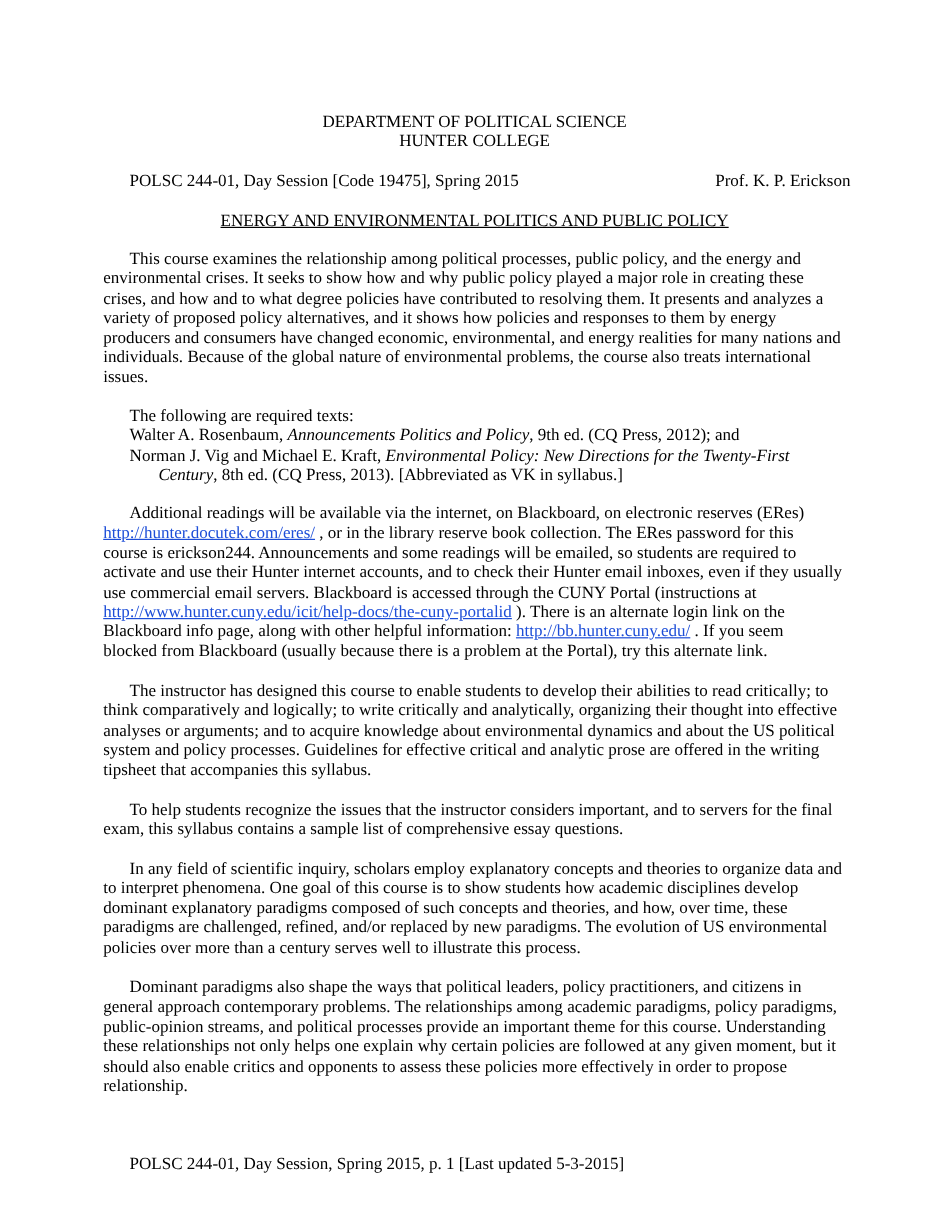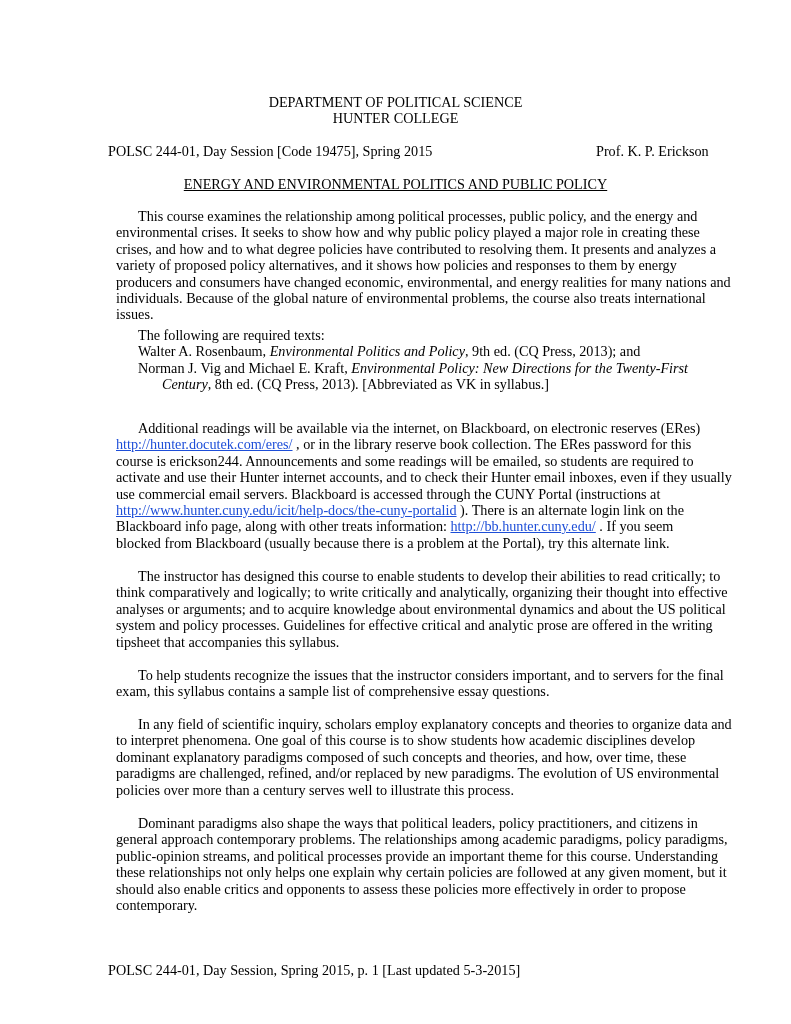--- a/index.html
+++ b/index.html
@@ -4,21 +4,21 @@
 <style>
   html, body { margin: 0; padding: 0; background: #ffffff; }
   body {
     width: 791px; height: 1024px; position: relative; overflow: hidden;
     font-family: "Liberation Serif", "DejaVu Serif", serif;
     color: #000000; font-size: 14.2px; line-height: 16.4px;
   }
   .page { position: absolute; left: 0; top: 0; width: 791px; height: 904px; }
   .hdr { position: absolute; left: 0; width: 791px; text-align: center; }
   .line { position: absolute; white-space: nowrap; margin-left: 22px; }
-  .para { position: absolute; left: 86px; width: 620px; text-align: left; margin-left: 30px; }
+  .para { position: absolute; left: 86px; width: 620px; text-align: left; }
   .para .indent { padding-left: 22px; }
   a.link { color: #1d4ed8; text-decoration: underline; }
   .title-u { text-decoration: underline; }
   i { font-style: italic; }
 </style>
 </head>
 <body>
 
 <div class="page">
 
@@ -35,35 +35,35 @@
   <div class="para" style="top:208px;">
     <div class="indent">This course examines the relationship among political processes, public policy, and the energy and</div>
     <div>environmental crises.  It seeks to show how and why public policy played a major role in creating these</div>
     <div>crises, and how and to what degree policies have contributed to resolving them.  It presents and analyzes a</div>
     <div>variety of proposed policy alternatives, and it shows how policies and responses to them by energy</div>
     <div>producers and consumers have changed economic, environmental, and energy realities for many nations and</div>
     <div>individuals.  Because of the global nature of environmental problems, the course also treats international</div>
     <div>issues.</div>
   </div>
 
-  <div class="para" style="left:108px; width:600px; top:327px;">
+  <div class="para" style="left:108px; width:600px; top:339px;">
     <div>The following are required texts:</div>
-    <div><span>Walter A. Rosenbaum, </span><i>Environmental Politics and Policy</i><span>, 9th ed. (CQ Press, 2013); and</span></div>
+    <div><span>Walter A. Rosenbaum, </span><i>Announcements Politics and Policy</i><span>, 9th ed. (CQ Press, 2012); and</span></div>
     <div><span>Norman J. Vig and Michael E. Kraft, </span><i>Environmental Policy: New Directions for the Twenty-First</i></div>
     <div style="padding-left:24px;"><i>Century</i><span>, 8th ed. (CQ Press, 2013).  [Abbreviated as VK in syllabus.]</span></div>
   </div>
 
   <div class="para" style="top:420px;">
     <div class="indent">Additional readings will be available via the internet, on Blackboard, on electronic reserves (ERes)</div>
     <div><a class="link" href="#">http://hunter.docutek.com/eres/</a><span> , or in the library reserve book collection.  The ERes password for this</span></div>
     <div>course is erickson244.  Announcements and some readings will be emailed, so students are required to</div>
     <div>activate and use their Hunter internet accounts, and to check their Hunter email inboxes, even if they usually</div>
     <div>use commercial email servers.  Blackboard is accessed through the CUNY Portal (instructions at</div>
     <div><a class="link" href="#">http://www.hunter.cuny.edu/icit/help-docs/the-cuny-portalid</a><span>  ).  There is an alternate login link on the</span></div>
-    <div><span>Blackboard info page, along with other treats information:  </span><a class="link" href="#">http://bb.hunter.cuny.edu/</a><span> .  If you seem</span></div>
+    <div><span>Blackboard info page, along with other helpful information:  </span><a class="link" href="#">http://bb.hunter.cuny.edu/</a><span> .  If you seem</span></div>
     <div>blocked from Blackboard (usually because there is a problem at the Portal), try this alternate link.</div>
   </div>
 
   <div class="para" style="top:568px;">
     <div class="indent">The instructor has designed this course to enable students to develop their abilities to read critically; to</div>
     <div>think comparatively and logically; to write critically and analytically, organizing their thought into effective</div>
     <div>analyses or arguments; and to acquire knowledge about environmental dynamics and about the US political</div>
     <div>system and policy processes.  Guidelines for effective critical and analytic prose are offered in the writing</div>
     <div>tipsheet that accompanies this syllabus.</div>
   </div>
@@ -80,18 +80,18 @@
     <div>paradigms are challenged, refined, and/or replaced by new paradigms.  The evolution of US environmental</div>
     <div>policies over more than a century serves well to illustrate this process.</div>
   </div>
 
   <div class="para" style="top:815px;">
     <div class="indent">Dominant paradigms also shape the ways that political leaders, policy practitioners, and citizens in</div>
     <div>general approach contemporary problems.  The relationships among academic paradigms, policy paradigms,</div>
     <div>public-opinion streams, and political processes provide an important theme for this course.  Understanding</div>
     <div>these relationships not only helps one explain why certain policies are followed at any given moment, but it</div>
     <div>should also enable critics and opponents to assess these policies more effectively in order to propose</div>
-    <div>contemporary.</div>
+    <div>relationship.</div>
   </div>
 
   <div class="line" style="left:86px; top:962px;">POLSC 244-01, Day Session, Spring 2015, p. 1  [Last updated 5-3-2015]</div>
 
 </div>
 
 </body></html>

